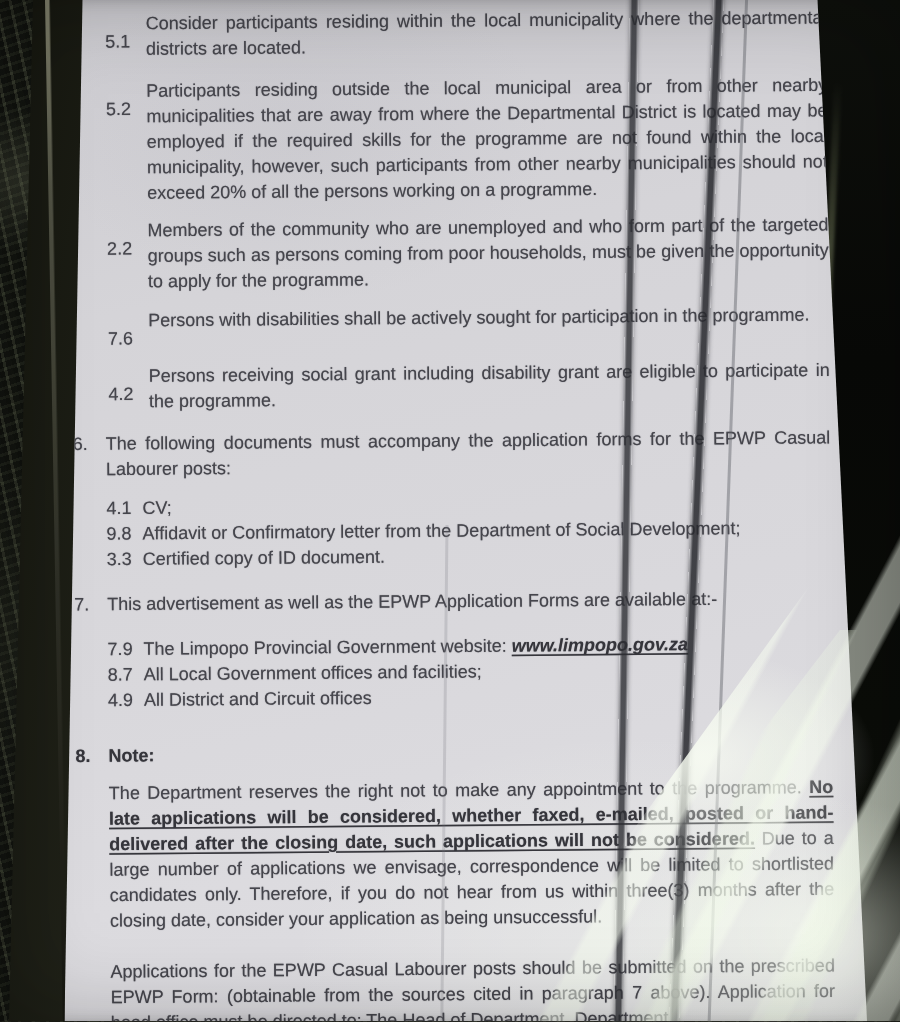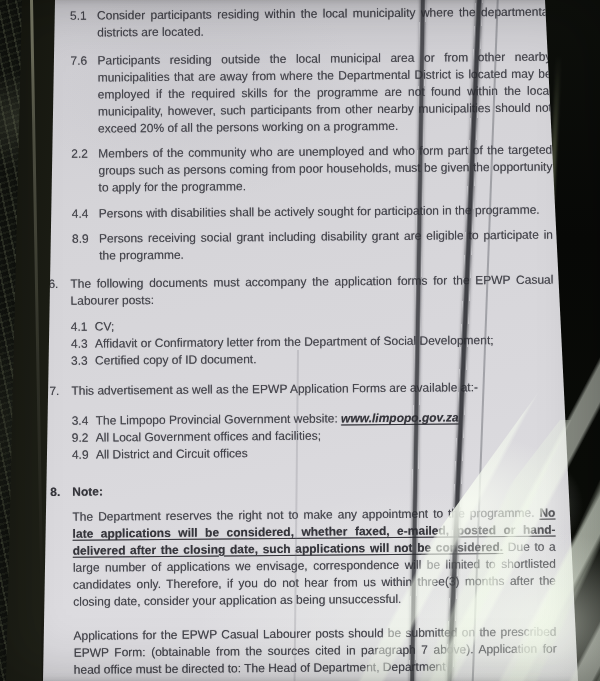--- a/index.html
+++ b/index.html
@@ -51,21 +51,21 @@
   
   .doc{
     position:absolute;left:46px;top:8px;width:505px;
     transform:rotate(-0.5deg);transform-origin:top left;
     font-size:12px;line-height:17px;color:#45454c;
     text-shadow:0 0 0.7px rgba(75,75,82,0.65);
   }
   .row{display:flex;align-items:flex-start;}
   .num{flex:none;width:22px;}
   .sub{margin-left:24px;}
-  .sub .num{width:27px;}
+  .sub .num{width:27px;margin-top:12px;}
   .body{flex:1;text-align:justify;}
   .nowrap{white-space:nowrap;text-align:left;}
   .gap8{margin-bottom:8px;} .gap9{margin-bottom:9px;}
   .gap11{margin-bottom:11px;} .gap13{margin-bottom:13px;}
   .gap17{margin-bottom:17px;} .gap20{margin-bottom:20px;}
   .subitem .num{width:24px;}
   .bold{font-weight:bold;color:#35353b;}
   .emph{font-weight:bold;color:#35353b;text-decoration:underline;text-underline-offset:2px;}
   .weblink{font-weight:bold;font-style:italic;color:#35353b;text-decoration:underline;text-underline-offset:2px;}
   p{margin:0;text-align:justify;}
@@ -117,65 +117,65 @@
 <div class="abs edge-highlight"></div>
 
 <div class="abs paper">
   <div class="doc">
 
     <div class="row sub gap11">
       <span class="num">5.1</span>
       <div class="body">Consider participants residing within the local municipality where the departmental districts are located.</div>
     </div>
     <div class="row sub gap8">
-      <span class="num">7.6</span>
+      <span class="num">5.2</span>
       <div class="body">Participants residing outside the local municipal area or from other nearby municipalities that are away from where the Departmental District is located may be employed if the required skills for the programme are not found within the local municipality, however, such participants from other nearby municipalities should not exceed 20% of all the persons working on a programme.</div>
     </div>
     <div class="row sub gap9">
       <span class="num">2.2</span>
       <div class="body">Members of the community who are unemployed and who form part of the targeted groups such as persons coming from poor households, must be given the opportunity to apply for the programme.</div>
     </div>
     <div class="row sub gap8">
-      <span class="num">4.4</span>
+      <span class="num">7.6</span>
       <div class="body nowrap">Persons with disabilities shall be actively sought for participation in the programme.</div>
     </div>
     <div class="row sub gap11">
-      <span class="num">8.9</span>
+      <span class="num">4.2</span>
       <div class="body">Persons receiving social grant including disability grant are eligible to participate in the programme.</div>
     </div>
 
     <div class="row">
       <span class="num">6.</span>
       <div class="body">
         <p class="gap9">The following documents must accompany the application forms for the EPWP Casual Labourer posts:</p>
         <div class="row subitem">
           <span class="num">4.1</span>
           <div class="body">CV;</div>
         </div>
         <div class="row subitem">
-          <span class="num">4.3</span>
+          <span class="num">9.8</span>
           <div class="body">Affidavit or Confirmatory letter from the Department of Social Development;</div>
         </div>
         <div class="row subitem gap13">
           <span class="num">3.3</span>
           <div class="body">Certified copy of ID document.</div>
         </div>
       </div>
     </div>
 
     <div class="row">
       <span class="num">7.</span>
       <div class="body">
         <p class="gap13">This advertisement as well as the EPWP Application Forms are available at:-</p>
         <div class="row subitem">
-          <span class="num">3.4</span>
+          <span class="num">7.9</span>
           <div class="body nowrap"><span>The Limpopo Provincial Government website: </span><span class="weblink">www.limpopo.gov.za</span></div>
         </div>
         <div class="row subitem">
-          <span class="num">9.2</span>
+          <span class="num">8.7</span>
           <div class="body">All Local Government offices and facilities;</div>
         </div>
         <div class="row subitem gap20">
           <span class="num">4.9</span>
           <div class="body">All District and Circuit offices</div>
         </div>
       </div>
     </div>
 
     <div class="row">

